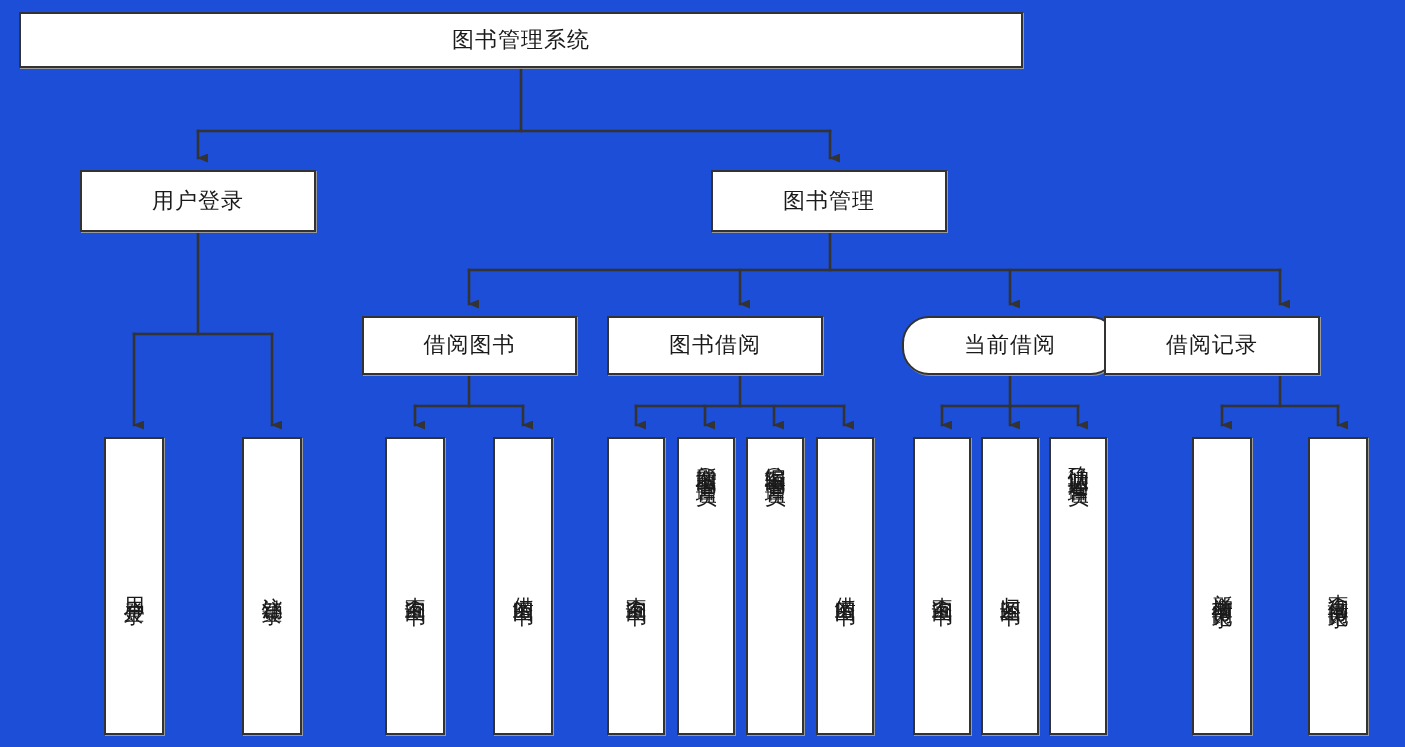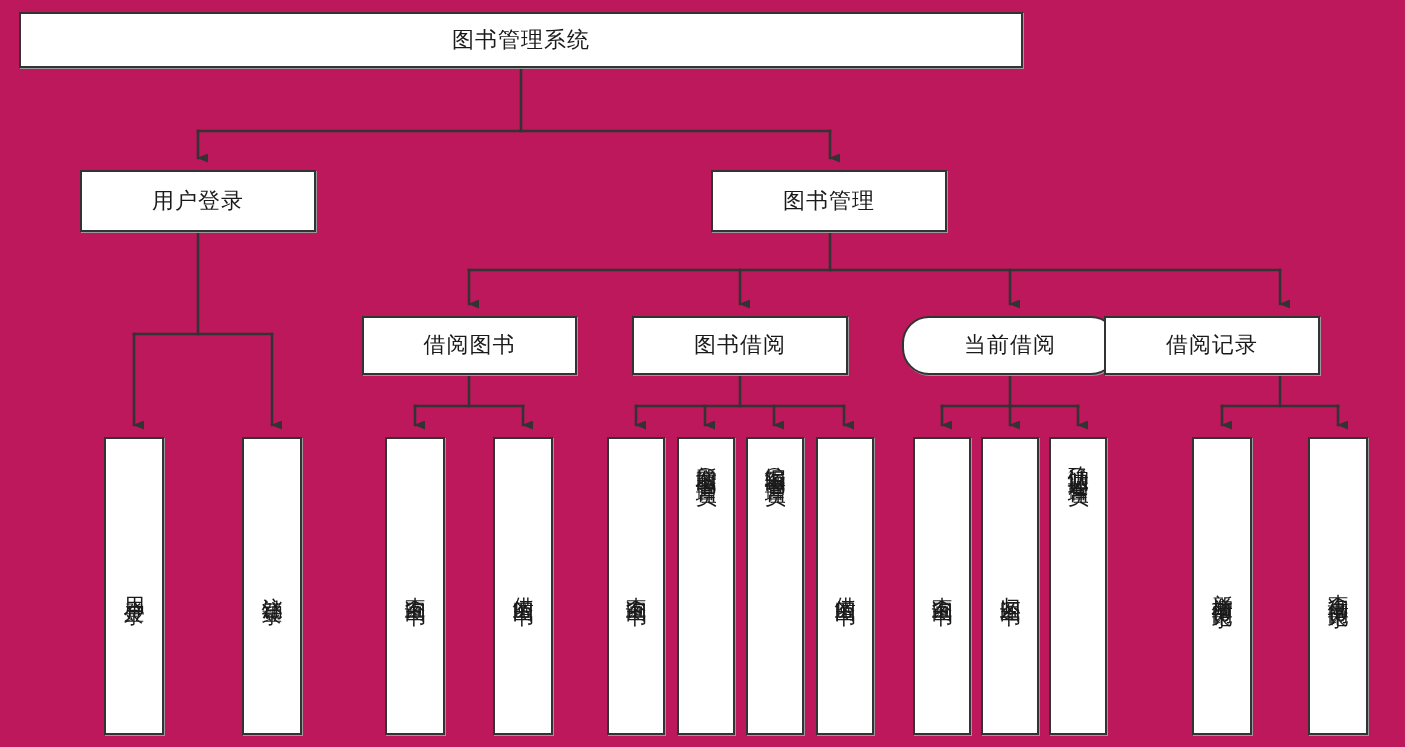--- a/index.html
+++ b/index.html
@@ -8,21 +8,21 @@
     padding: 0;
     background: #ffffff;
   }
   body {
     font-family: "Liberation Sans", "DejaVu Sans", sans-serif;
   }
   #diagram-root {
     position: relative;
     width: 1405px;
     height: 747px;
-    background: #be185d;
+    background: #1d4ed8;
     overflow: hidden;
   }
   #edges-layer {
     position: absolute;
     left: 0;
     top: 0;
     width: 1405px;
     height: 747px;
     pointer-events: none;
   }
@@ -132,21 +132,21 @@
   </div>
 
   <div class="node node-h" style="left:711px; top:170px; width:236px; height:62px;">
     <span class="node-label">图书管理</span>
   </div>
 
   <div class="node node-h" style="left:362px; top:316px; width:215px; height:59px;">
     <span class="node-label">借阅图书</span>
   </div>
 
-  <div class="node node-h" style="left:632px; top:316px; width:216px; height:59px;">
+  <div class="node node-h" style="left:607px; top:316px; width:216px; height:59px;">
     <span class="node-label">图书借阅</span>
   </div>
 
   <div class="node node-h" style="left:902px; top:316px; width:216px; height:59px;border-radius:27px;">
     <span class="node-label">当前借阅</span>
   </div>
 
   <div class="node node-h" style="left:1104px; top:316px; width:216px; height:59px;">
     <span class="node-label">借阅记录</span>
   </div>

